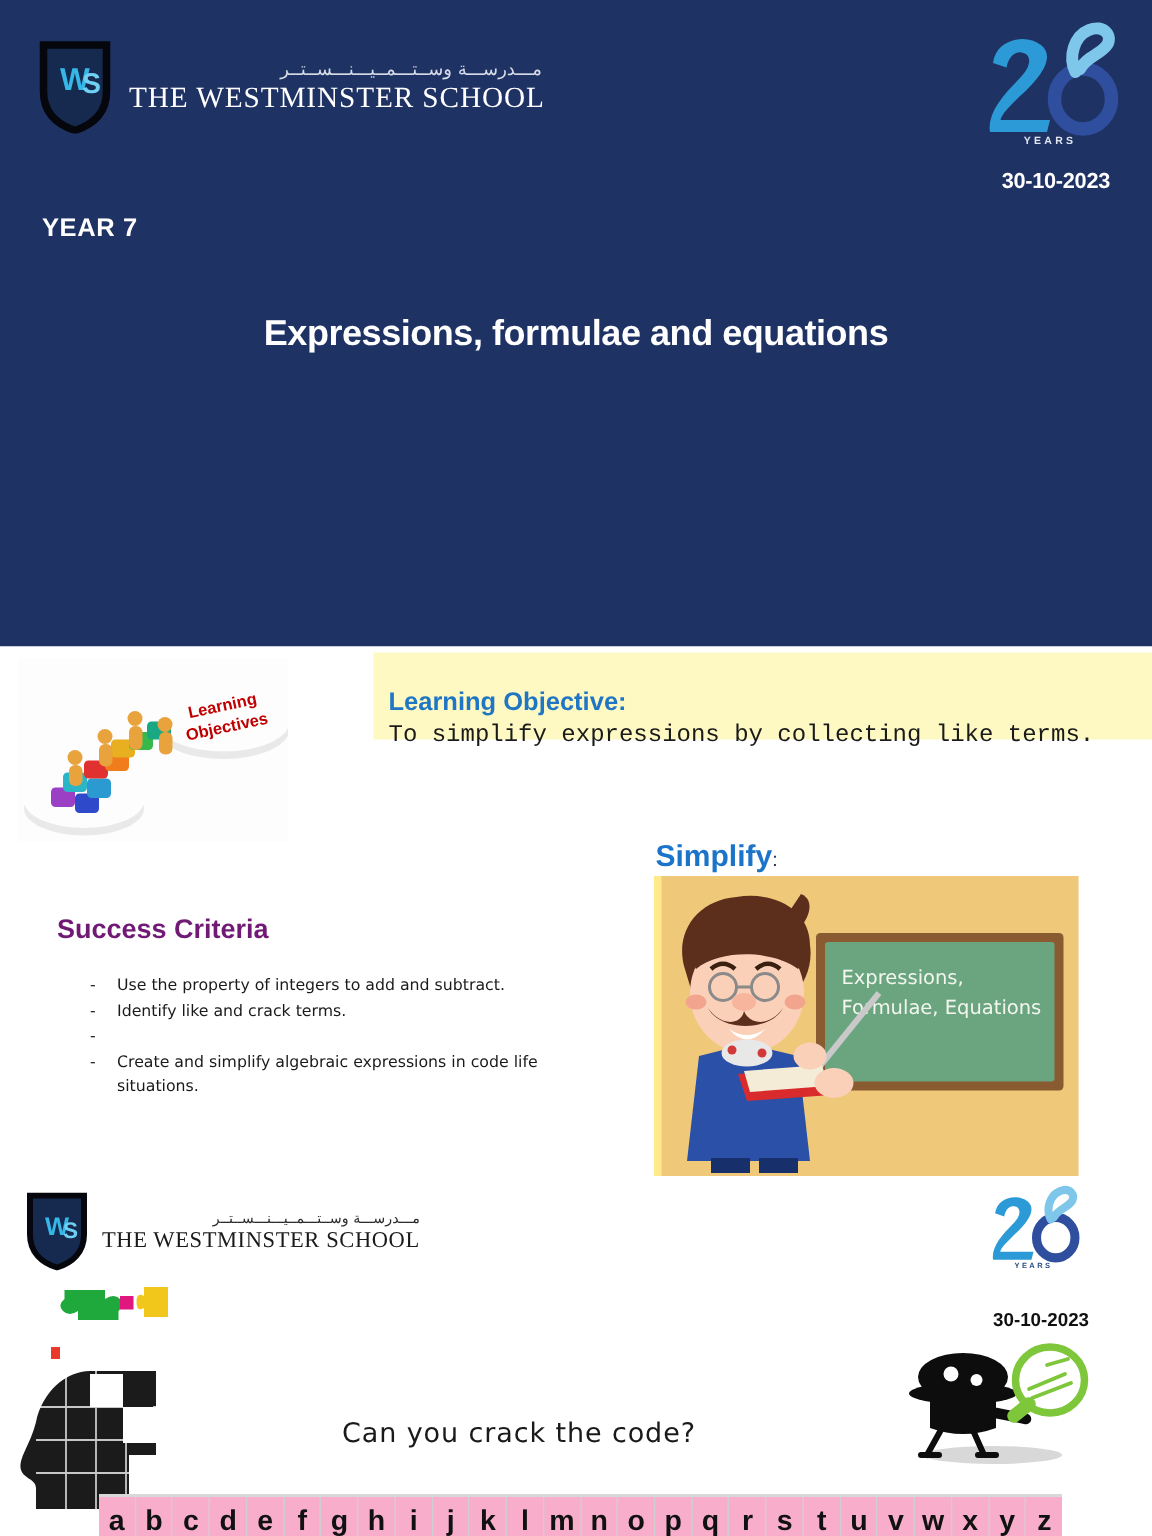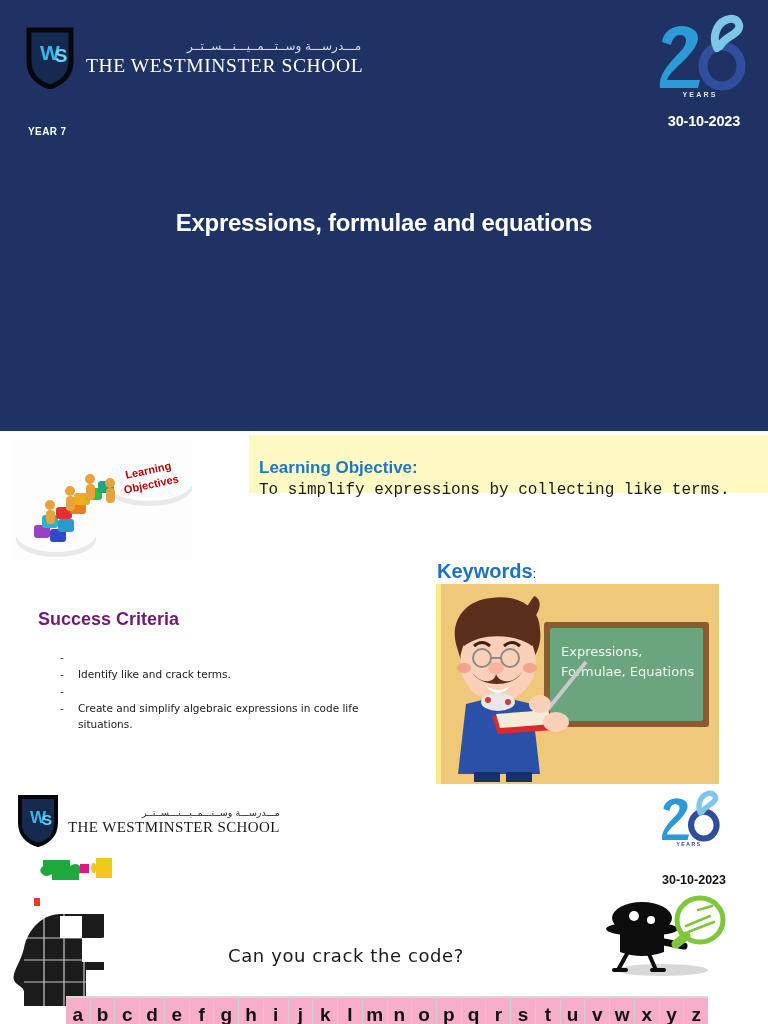--- a/index.html
+++ b/index.html
@@ -42,22 +42,22 @@
   .badge28 .years{
     position:absolute;left:0;right:0;bottom:2px;text-align:center;
     color:#dfe4f0;font-size:7px;letter-spacing:2.2px;font-weight:bold;
   }
 
   .date-top{
     position:absolute;right:28px;top:113px;
     color:#ffffff;font-size:14.5px;font-weight:bold;letter-spacing:-0.2px;
   }
   .year-label{
-    position:absolute;left:28px;top:126px;
-    color:#ffffff;font-size:10px;font-weight:bold;letter-spacing:0.4px;
+    position:absolute;left:28px;top:142px;
+    color:#ffffff;font-size:17px;font-weight:bold;letter-spacing:0.4px;
   }
   .deck-title{
     position:absolute;left:60px;top:208px;width:648px;
     color:#ffffff;font-size:24px;font-weight:bold;text-align:center;
     line-height:1.24;letter-spacing:-0.3px;
   }
 
   
   .slide2{
     position:absolute;left:0;top:431px;width:768px;height:355px;
@@ -237,21 +237,21 @@
       </g>
     </svg>
   </div>
 
   <div class="lo-box">
     <div class="lo-title">Learning Objective:</div>
     <div class="lo-text">To simplify expressions by collecting like terms.</div>
   </div>
 
   <div class="kw-title">
-    <span>Keywords</span><span class="kw-colon">:</span>
+    <span>Simplify</span><span class="kw-colon">:</span>
   </div>
 
   <div class="kw-image">
     <svg width="283" height="200" viewBox="0 0 283 200">
       <rect x="0" y="0" width="283" height="200" fill="#efc879"></rect>
       <rect x="0" y="0" width="5" height="200" fill="#ffe98a"></rect>
       <rect x="108" y="38" width="165" height="105" rx="3" fill="#8a5a30"></rect>
       <rect x="114" y="44" width="153" height="93" rx="2" fill="#6aa57f"></rect>
       <text x="125" y="72" font-family="DejaVu Sans, sans-serif" font-size="13" fill="#f3f6ef">Expressions,</text>
       <text x="125" y="92" font-family="DejaVu Sans, sans-serif" font-size="13" fill="#f3f6ef">Formulae, Equations</text>
@@ -284,20 +284,21 @@
         <rect x="70" y="188" width="26" height="10" fill="#17306b"></rect>
       </g>
     </svg>
   </div>
 
   <div class="sc-title">Success Criteria</div>
 
   <div class="sc-list">
     <div class="sc-item">
       <span class="sc-dash">-</span>
+      <span>Use the property of integers to add and subtract.</span>
     </div>
     <div class="sc-item">
       <span class="sc-dash">-</span>
       <span>Identify like and crack terms.</span>
     </div>
     <div class="sc-item">
       <span class="sc-dash">-</span>
     </div>
     <div class="sc-item">
       <span class="sc-dash">-</span>

